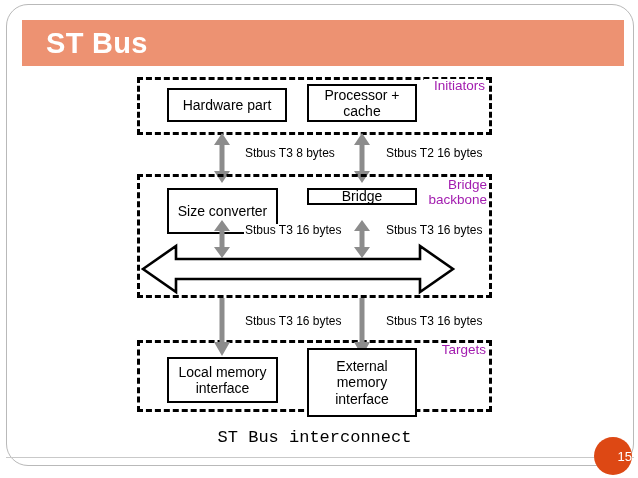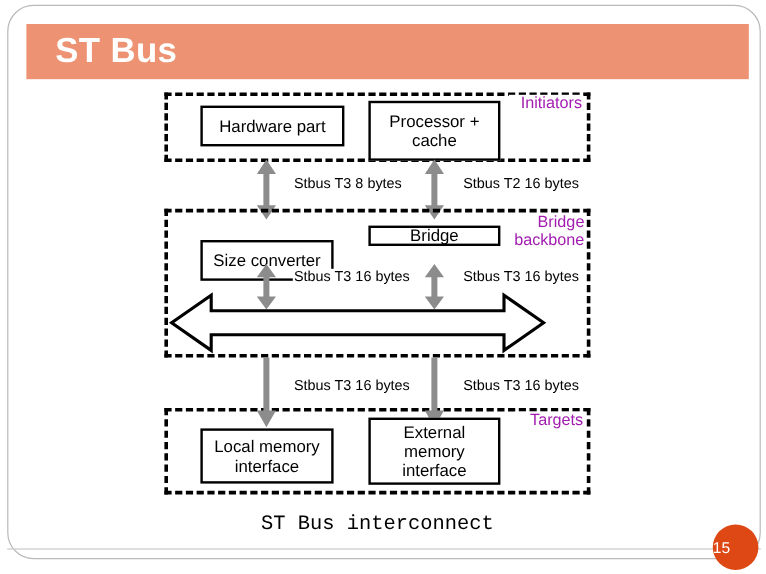--- a/index.html
+++ b/index.html
@@ -131,21 +131,21 @@
   .page-badge {
     position: absolute;
     right: 6px;
     bottom: 3px;
     width: 38px;
     height: 38px;
     border-radius: 50%;
     background: #dd4814;
     display: flex;
     align-items: center;
-    justify-content: flex-start;
+    justify-content: flex-end;
     color: #ffffff;
     font-size: 13px;
   }
   .badge-rule {
     position: absolute;
     left: 6px;
     bottom: 20px;
     width: 628px;
     height: 0;
     border-top: 1px solid #c9c9c9;
@@ -162,38 +162,38 @@
     <div class="title-text">ST Bus</div>
   </div>
 
   <div class="diagram">
 
     <div class="dashed-group" style="left:137px; top:77px; width:355px; height:58px;"></div>
     <div class="group-label" style="left:424px; top:79px; width:60px;">Initiators</div>
 
     <div class="node-box" style="left:167px; top:88px; width:120px; height:34px;">Hardware part</div>
 
-    <div class="node-box" style="left:307px; top:84px; width:110px; height:50px;">Processor +
+    <div class="node-box" style="left:307px; top:84px; width:110px; height:38px;">Processor +
 cache</div>
 
     <svg class="conn" style="left:211px; top:131px;" width="22" height="54" viewBox="0 0 22 54">
       <path d="M11 2 L19 14 L13.5 14 L13.5 40 L19 40 L11 52 L3 40 L8.5 40 L8.5 14 L3 14 Z" fill="#8c8c8c"></path>
     </svg>
     <div class="edge-label" style="left:228px; top:147px;">Stbus T3 8 bytes</div>
 
     <svg class="conn" style="left:351px; top:131px;" width="22" height="54" viewBox="0 0 22 54">
       <path d="M11 2 L19 14 L13.5 14 L13.5 40 L19 40 L11 52 L3 40 L8.5 40 L8.5 14 L3 14 Z" fill="#8c8c8c"></path>
     </svg>
     <div class="edge-label" style="left:369px; top:147px;">Stbus T2 16 bytes</div>
 
     <div class="dashed-group" style="left:137px; top:174px; width:355px; height:124px;"></div>
     <div class="group-label" style="left:416px; top:178px; width:70px;">Bridge
 backbone</div>
 
-    <div class="node-box" style="left:167px; top:188px; width:111px; height:34px;margin-top:12px;">Size converter</div>
+    <div class="node-box" style="left:167px; top:188px; width:111px; height:46px;">Size converter</div>
 
     <div class="node-box" style="left:307px; top:188px; width:110px; height:17px;">Bridge</div>
 
     <svg class="conn" style="left:211px; top:219px;" width="22" height="40" viewBox="0 0 22 40">
       <path d="M11 1 L19 12 L13.5 12 L13.5 28 L19 28 L11 39 L3 28 L8.5 28 L8.5 12 L3 12 Z" fill="#8c8c8c"></path>
     </svg>
     <div class="edge-label" style="left:228px; top:224px;">Stbus T3 16 bytes</div>
 
     <svg class="conn" style="left:351px; top:219px;" width="22" height="40" viewBox="0 0 22 40">
       <path d="M11 1 L19 12 L13.5 12 L13.5 28 L19 28 L11 39 L3 28 L8.5 28 L8.5 12 L3 12 Z" fill="#8c8c8c"></path>
@@ -213,21 +213,21 @@
     <div class="edge-label" style="left:228px; top:315px;">Stbus T3 16 bytes</div>
 
     <svg class="conn" style="left:351px; top:296px;" width="22" height="62" viewBox="0 0 22 62">
       <path d="M11 60 L19 46 L13.5 46 L13.5 2 L8.5 2 L8.5 46 L3 46 Z" fill="#8c8c8c"></path>
     </svg>
     <div class="edge-label" style="left:369px; top:315px;">Stbus T3 16 bytes</div>
 
     <div class="node-box" style="left:167px; top:357px; width:111px; height:46px;">Local memory
 interface</div>
 
-    <div class="node-box" style="left:307px; top:348px; width:110px; height:56px;">External
+    <div class="node-box" style="left:307px; top:348px; width:110px; height:69px;">External
 memory
 interface</div>
 
     <div class="caption" style="left:137px; top:428px; width:355px;">ST Bus interconnect</div>
 
   </div>
 
   <div class="badge-rule"></div>
   <div class="page-badge">
     <span>15</span>

